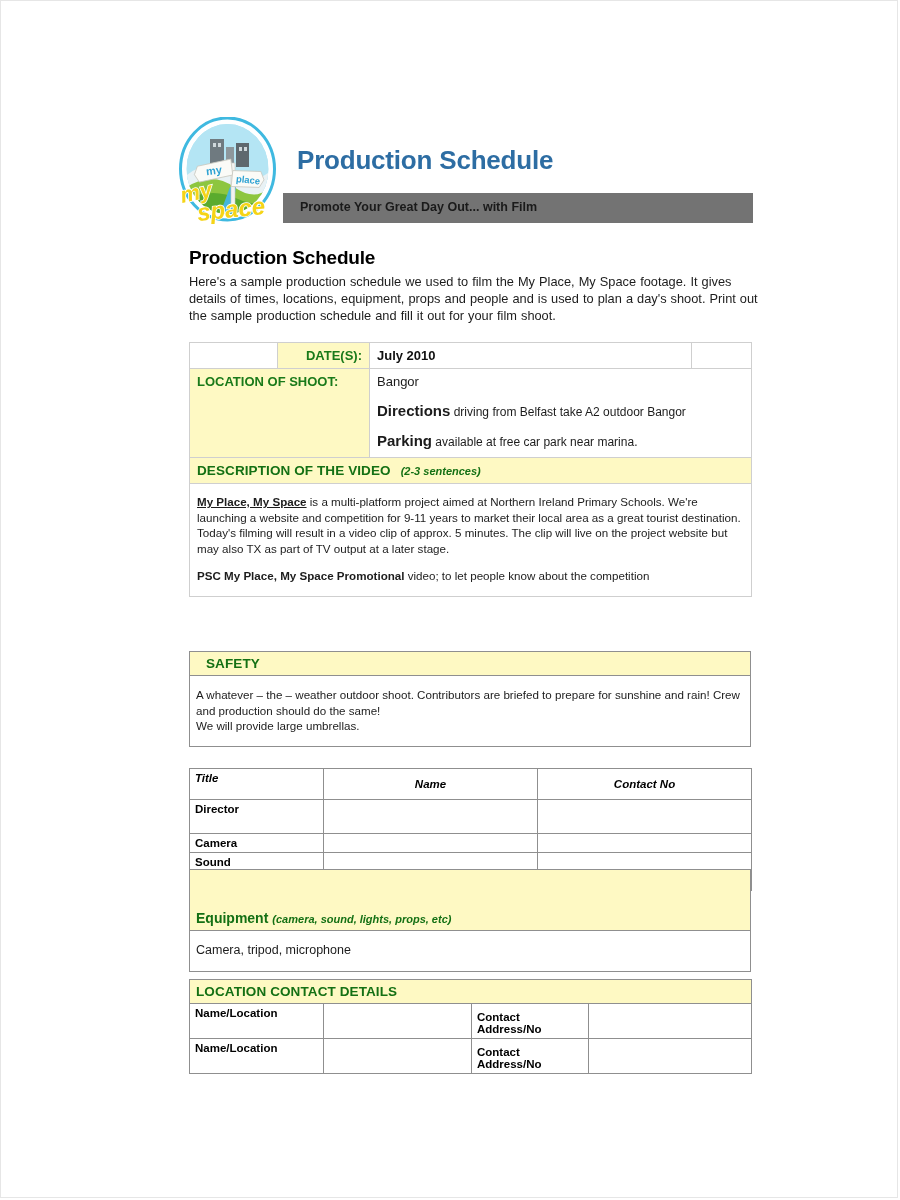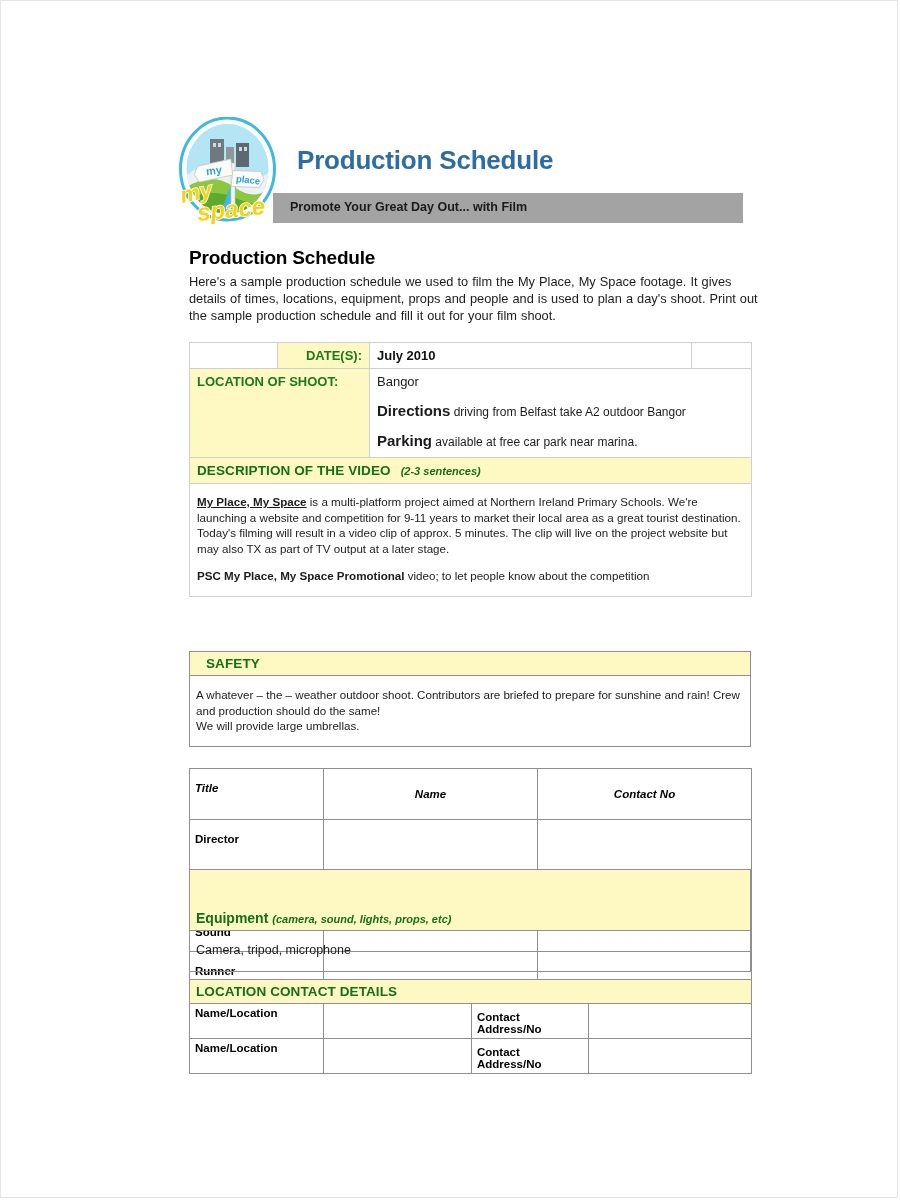--- a/index.html
+++ b/index.html
@@ -44,25 +44,25 @@
     left: 296px;
     top: 144px;
     font-size: 26px;
     font-weight: bold;
     color: #2d6da3;
     letter-spacing: -0.2px;
     white-space: nowrap;
   }
   .banner {
     position: absolute;
-    left: 272px;
+    left: 282px;
     top: 192px;
     width: 470px;
     height: 30px;
-    background: #a3a3a3;
+    background: #737373;
   }
   .banner-text {
     position: absolute;
     left: 17px;
     top: 7px;
     font-size: 12.5px;
     font-weight: bold;
     color: #1a1a1a;
     white-space: nowrap;
   }
@@ -182,21 +182,21 @@
   }
 
   #table-team {
     left: 188px;
     top: 767px;
     width: 562px;
   }
   #table-team td {
     border: 1px solid #8f8f8f;
     font-size: 11.5px;
-    padding: 13px 5px;
+    padding: 3px 5px;
   }
   .th-it {
     font-style: italic;
     font-weight: bold;
     font-size: 12px;
   }
   .ctr { text-align: center; }
   .role { font-weight: bold; font-size: 11.5px; }
 
   #table-equip {

